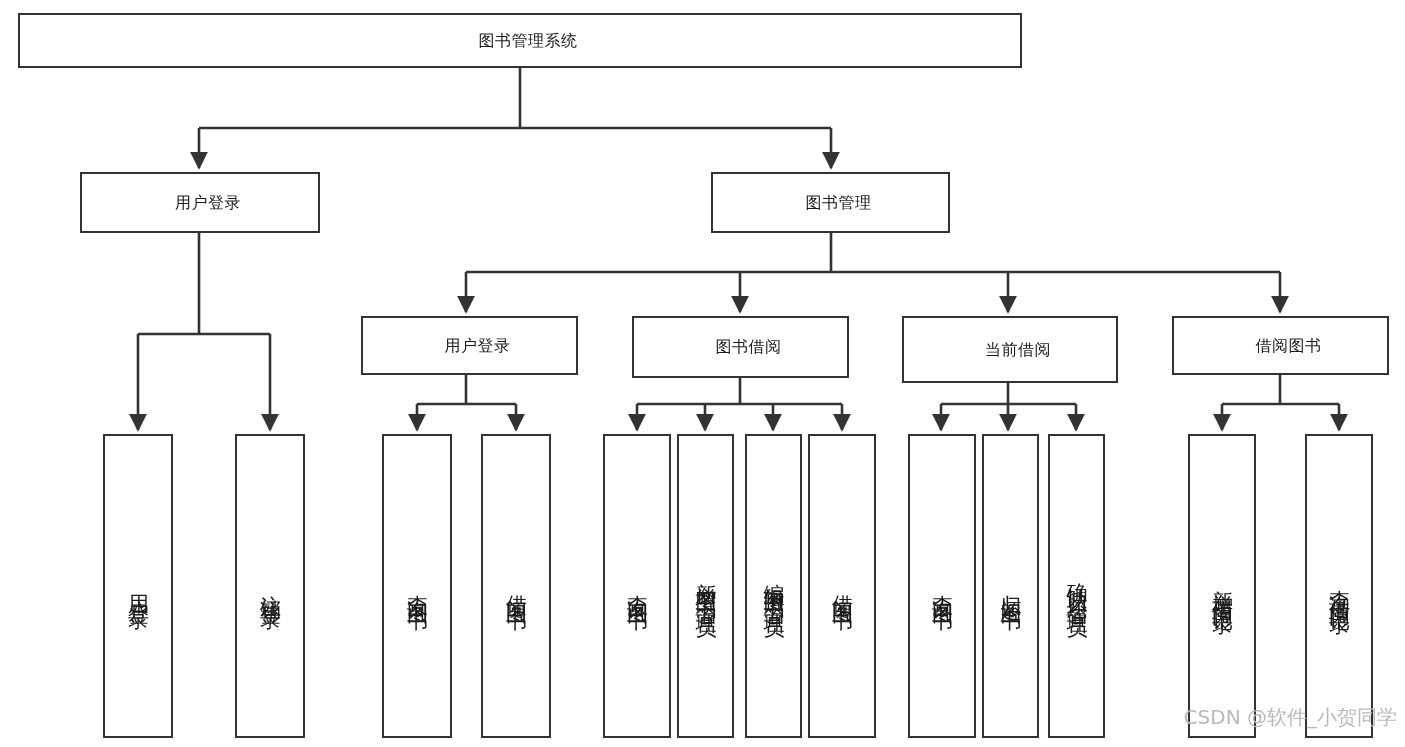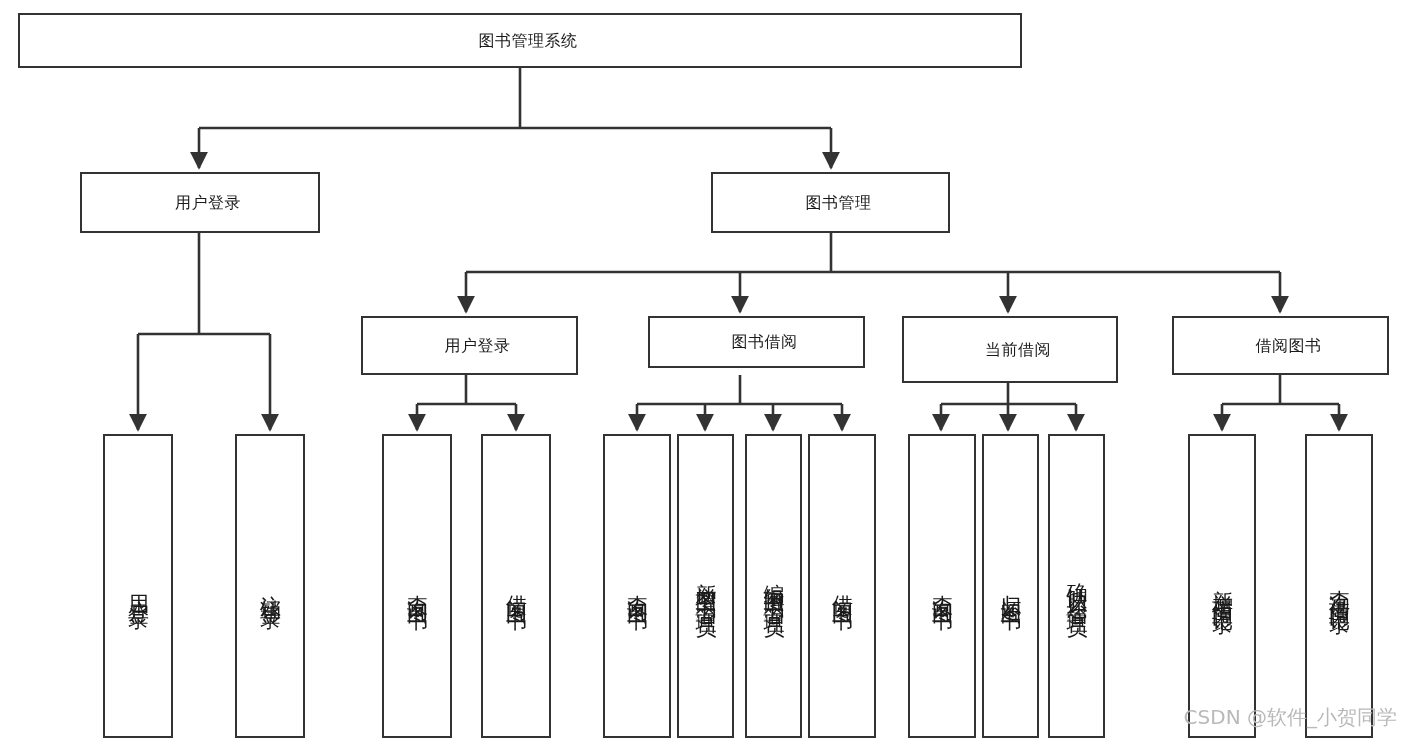--- a/index.html
+++ b/index.html
@@ -124,21 +124,21 @@
   <div class="node node-h" style="left:80px; top:172px; width:240px; height:61px;">
     <span>用户登录</span>
   </div>
   <div class="node node-h" style="left:711px; top:172px; width:239px; height:61px;text-align:right;">
     <span>图书管理</span>
   </div>
 
   <div class="node node-h" style="left:361px; top:316px; width:217px; height:59px;">
     <span>用户登录</span>
   </div>
-  <div class="node node-h" style="left:632px; top:316px; width:217px; height:52px;margin-left:16px;">
+  <div class="node node-h" style="left:632px; top:316px; width:217px; height:62px;">
     <span>图书借阅</span>
   </div>
   <div class="node node-h" style="left:902px; top:316px; width:216px; height:67px;">
     <span>当前借阅</span>
   </div>
   <div class="node node-h" style="left:1172px; top:316px; width:217px; height:59px;">
     <span>借阅图书</span>
   </div>
 
   <div class="node node-v" style="left:103px; top:434px; width:70px; height:304px;">

